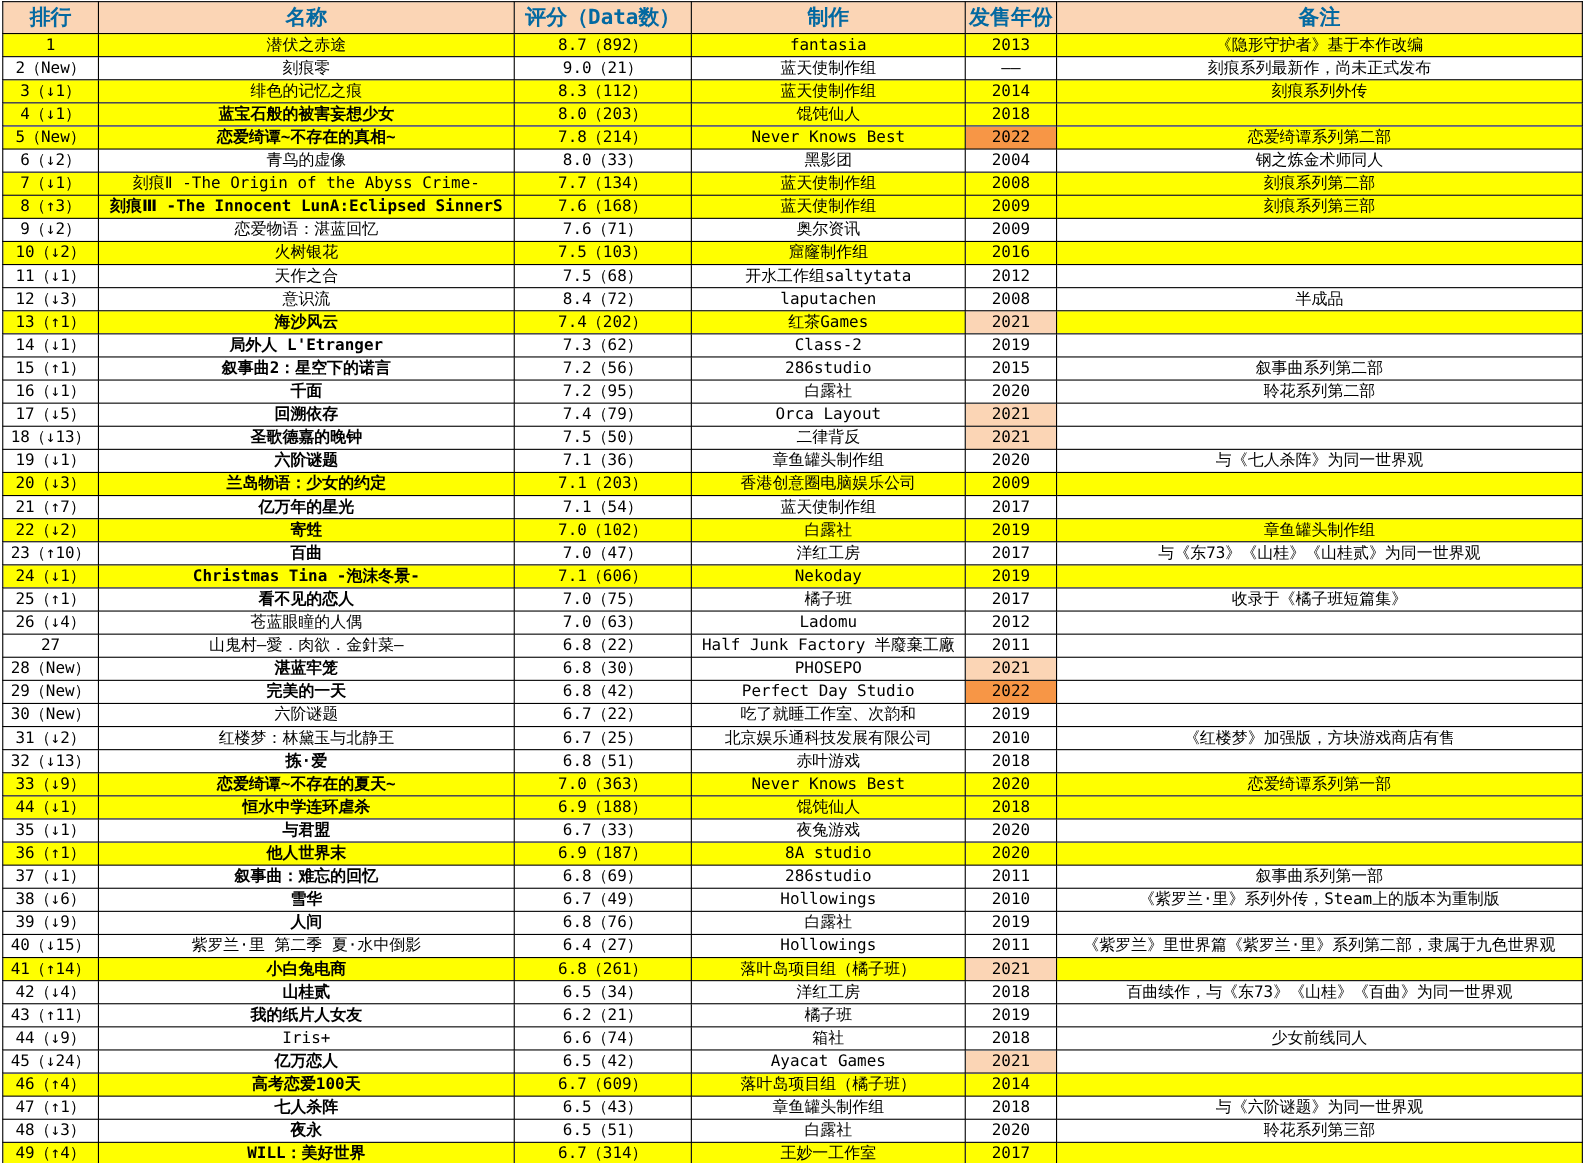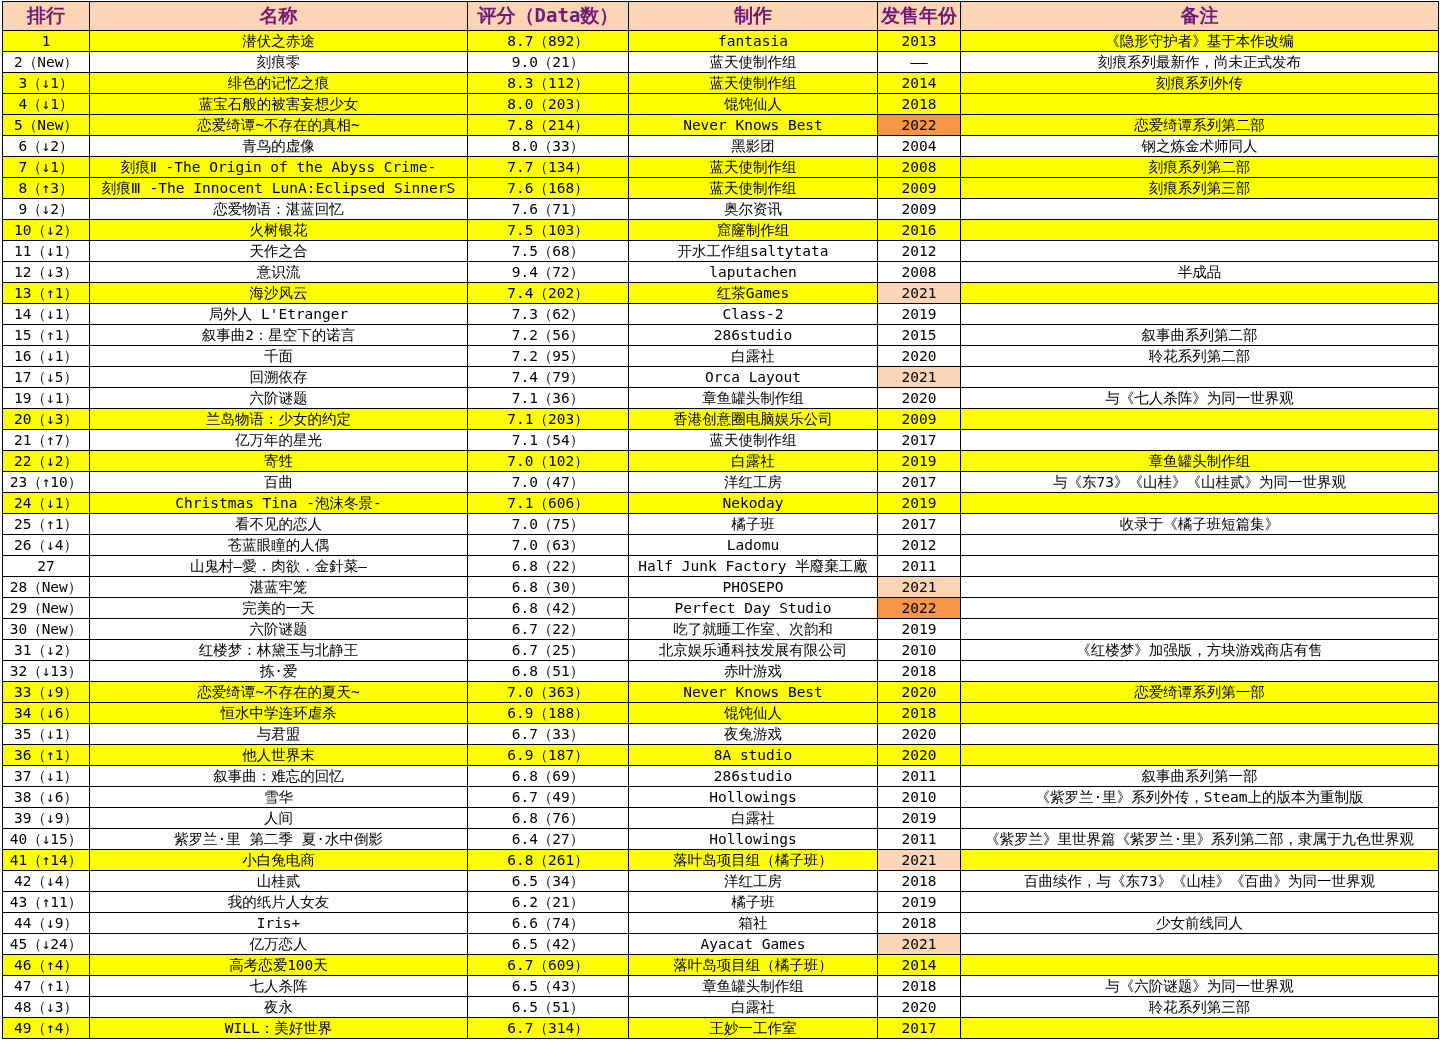--- a/index.html
+++ b/index.html
@@ -22,31 +22,31 @@
     vertical-align: middle;
     padding: 0;
     overflow: hidden;
     white-space: nowrap;
   }
   thead th {
     height: 29px;
     font-size: 19px;
     font-weight: bold;
     background: var(--header-bg, #FBD5B5);
-    color: #701a75;
+    color: #0369a1;
   }
   tbody td {
     height: 20.5px;
     font-size: 14.5px;
     line-height: 20px;
     color: #000;
     background: #ffffff;
   }
   tr.hl td { background: var(--row-yellow, #FFFF00); }
-  td.bold { font-weight: normal; }
+  td.bold { font-weight: bold; }
   td.yhl-p { background: var(--year-peach, #FBD5B5) !important; }
   td.yhl-o { background: var(--year-orange, #F79646) !important; margin-left: 44px; }
 </style>
 </head>
 <body>
 
 <div class="sheet">
   <table>
     <colgroup>
       <col style="width:87px">
@@ -151,21 +151,21 @@
           <td>11（↓1）</td>
           <td>天作之合</td>
           <td>7.5（68）</td>
           <td>开水工作组saltytata</td>
           <td>2012</td>
           <td></td>
         </tr>
         <tr>
           <td>12（↓3）</td>
           <td>意识流</td>
-          <td>9.4（72）</td>
+          <td>8.4（72）</td>
           <td>laputachen</td>
           <td>2008</td>
           <td>半成品</td>
         </tr>
         <tr class="hl">
           <td>13（↑1）</td>
           <td class="bold">海沙风云</td>
           <td>7.4（202）</td>
           <td>红茶Games</td>
           <td class="yhl-p">2021</td>
@@ -197,20 +197,28 @@
         </tr>
         <tr>
           <td>17（↓5）</td>
           <td class="bold">回溯依存</td>
           <td>7.4（79）</td>
           <td>Orca Layout</td>
           <td class="yhl-p">2021</td>
           <td></td>
         </tr>
         <tr>
+          <td>18（↓13）</td>
+          <td class="bold">圣歌德嘉的晚钟</td>
+          <td>7.5（50）</td>
+          <td>二律背反</td>
+          <td class="yhl-p">2021</td>
+          <td></td>
+        </tr>
+        <tr>
           <td>19（↓1）</td>
           <td class="bold">六阶谜题</td>
           <td>7.1（36）</td>
           <td>章鱼罐头制作组</td>
           <td>2020</td>
           <td>与《七人杀阵》为同一世界观</td>
         </tr>
         <tr class="hl">
           <td>20（↓3）</td>
           <td class="bold">兰岛物语：少女的约定</td>
@@ -317,21 +325,21 @@
         </tr>
         <tr class="hl">
           <td>33（↓9）</td>
           <td class="bold">恋爱绮谭~不存在的夏天~</td>
           <td>7.0（363）</td>
           <td>Never Knows Best</td>
           <td>2020</td>
           <td>恋爱绮谭系列第一部</td>
         </tr>
         <tr class="hl">
-          <td>34（↓6）</td>
+          <td>44（↓1）</td>
           <td class="bold">恒水中学连环虐杀</td>
           <td>6.9（188）</td>
           <td>馄饨仙人</td>
           <td>2018</td>
           <td></td>
         </tr>
         <tr>
           <td>35（↓1）</td>
           <td class="bold">与君盟</td>
           <td>6.7（33）</td>

